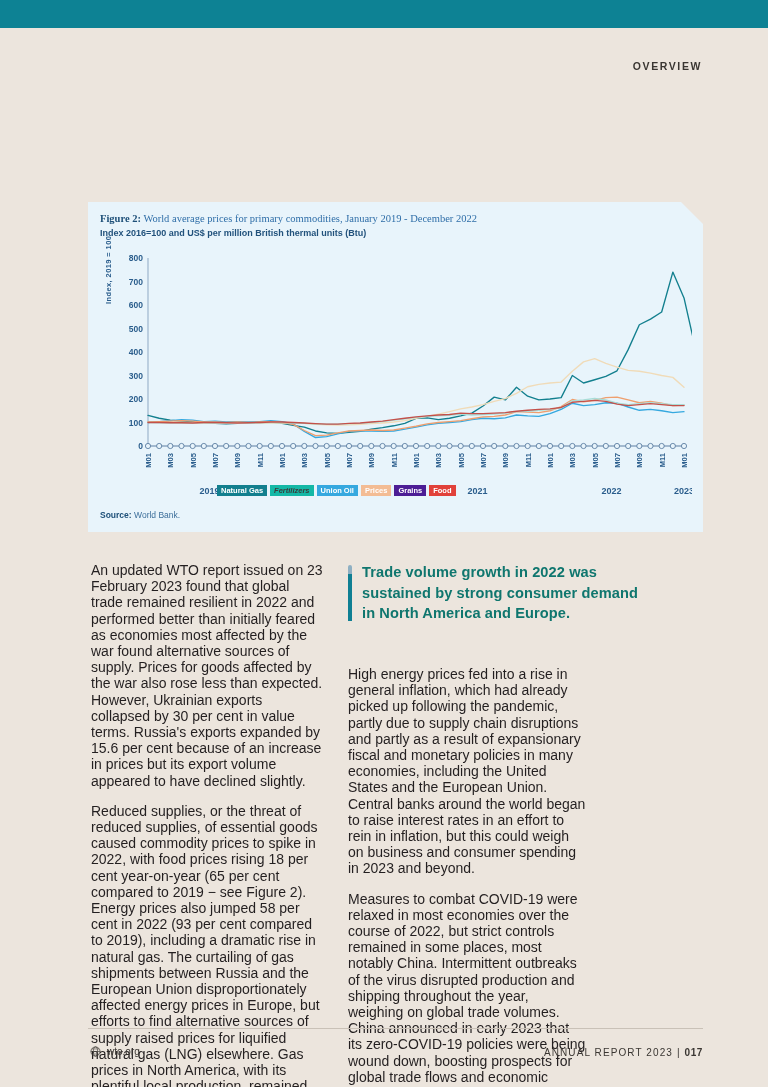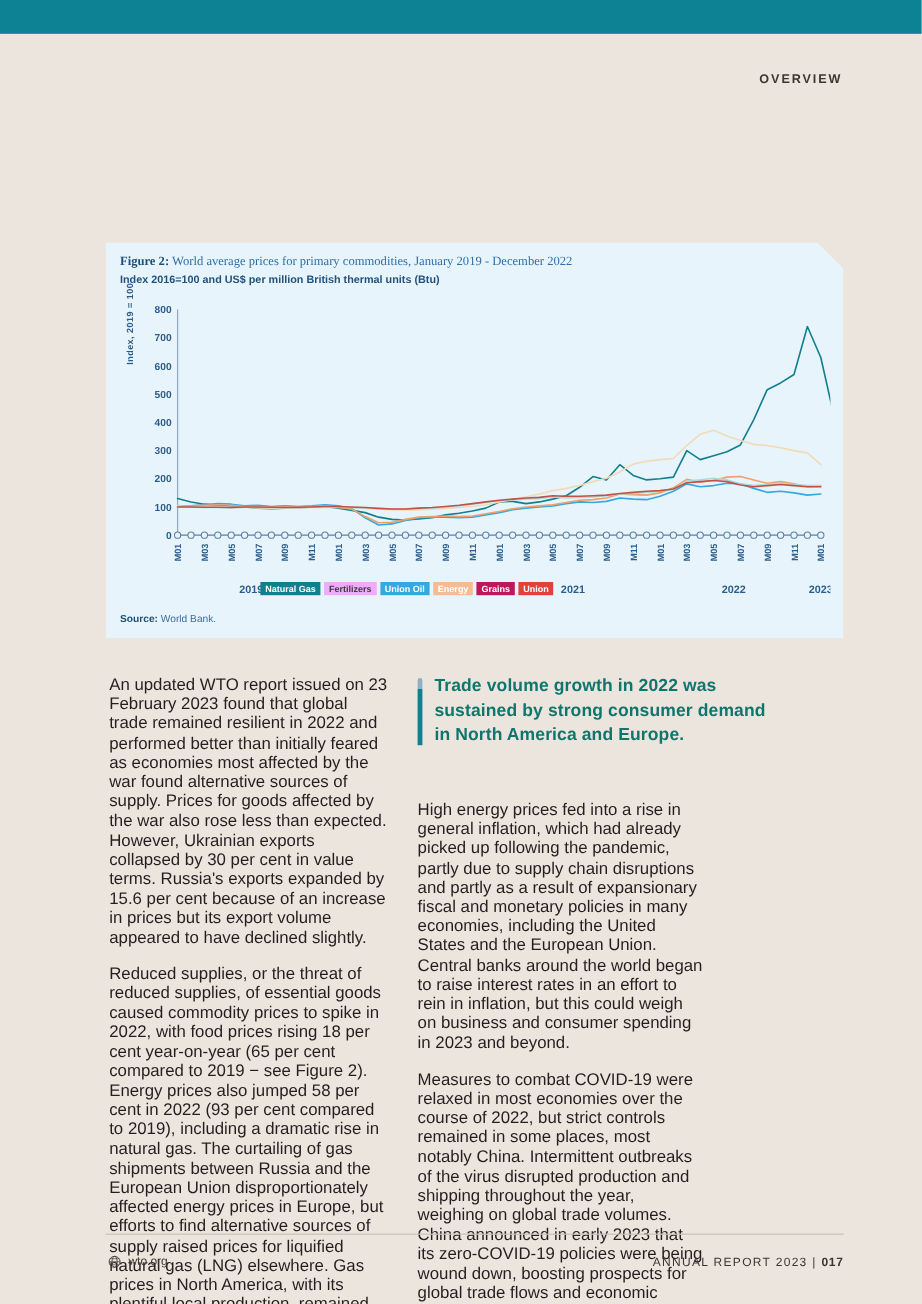--- a/index.html
+++ b/index.html
@@ -55,24 +55,24 @@
 
   .legend {
     position: absolute; left: 129px; bottom: 36px;
     display: flex; gap: 3px; align-items: center;
   }
   .legend span {
     font-size: 7.5px; font-weight: bold; padding: 1.5px 4px 2px;
     line-height: 1; color: #fff; white-space: nowrap;
   }
   .lg-naturalgas { background: #127f8e; }
-  .lg-fertilizers { background: #f0abfc; color: #3b3b3b !important; }
+  .lg-fertilizers { background: #14b8a6; color: #3b3b3b !important; font-style: italic; }
   .lg-crudeoil { background: #35a8df; }
   .lg-energy { background: #f3bc94; color: #ffffff !important; }
-  .lg-grains { background: #be185d; color: #ffffff !important; }
+  .lg-grains { background: #4c1d95; color: #ffffff !important; }
   .lg-food { background: #e1413a; }
 
   
   .col { position: absolute; width: 232px; font-size: 14px; line-height: 16.2px; color: #231f20; }
   .col p { margin-bottom: 14px; }
   .col-left { left: 91px; top: 562px; }
   .col-right { left: 348px; top: 666px; width: 238px; }
 
   .pullquote {
     position: absolute; left: 348px; top: 562px; width: 300px;
@@ -218,23 +218,23 @@
         <text x="375.41666666666663" y="242" text-anchor="middle" font-size="9" fill="#2a5d8c" font-weight="bold" font-family="&quot;Liberation Sans&quot;, sans-serif">2021</text>
         <text x="509.4166666666667" y="242" text-anchor="middle" font-size="9" fill="#2a5d8c" font-weight="bold" font-family="&quot;Liberation Sans&quot;, sans-serif">2022</text>
         <text x="582" y="242" text-anchor="middle" font-size="9" fill="#2a5d8c" font-weight="bold" font-family="&quot;Liberation Sans&quot;, sans-serif">2023</text>
       </svg>
   </div>
 
   <div class="legend">
     <span class="lg-naturalgas">Natural Gas</span>
     <span class="lg-fertilizers">Fertilizers</span>
     <span class="lg-crudeoil">Union Oil</span>
-    <span class="lg-energy">Energy</span>
+    <span class="lg-energy">Prices</span>
     <span class="lg-grains">Grains</span>
-    <span class="lg-food">Union</span>
+    <span class="lg-food">Food</span>
   </div>
 
   <div class="fig-source">
     <b>Source:</b>
     <span>World Bank.</span>
   </div>
 </div>
 
 <div class="col col-left">
   <p>An updated WTO report issued on 23 February 2023 found that global trade remained resilient in 2022 and performed better than initially feared as economies most affected by the war found alternative sources of supply. Prices for goods affected by the war also rose less than expected. However, Ukrainian exports collapsed by 30 per cent in value terms. Russia's exports expanded by 15.6 per cent because of an increase in prices but its export volume appeared to have declined slightly.</p>

